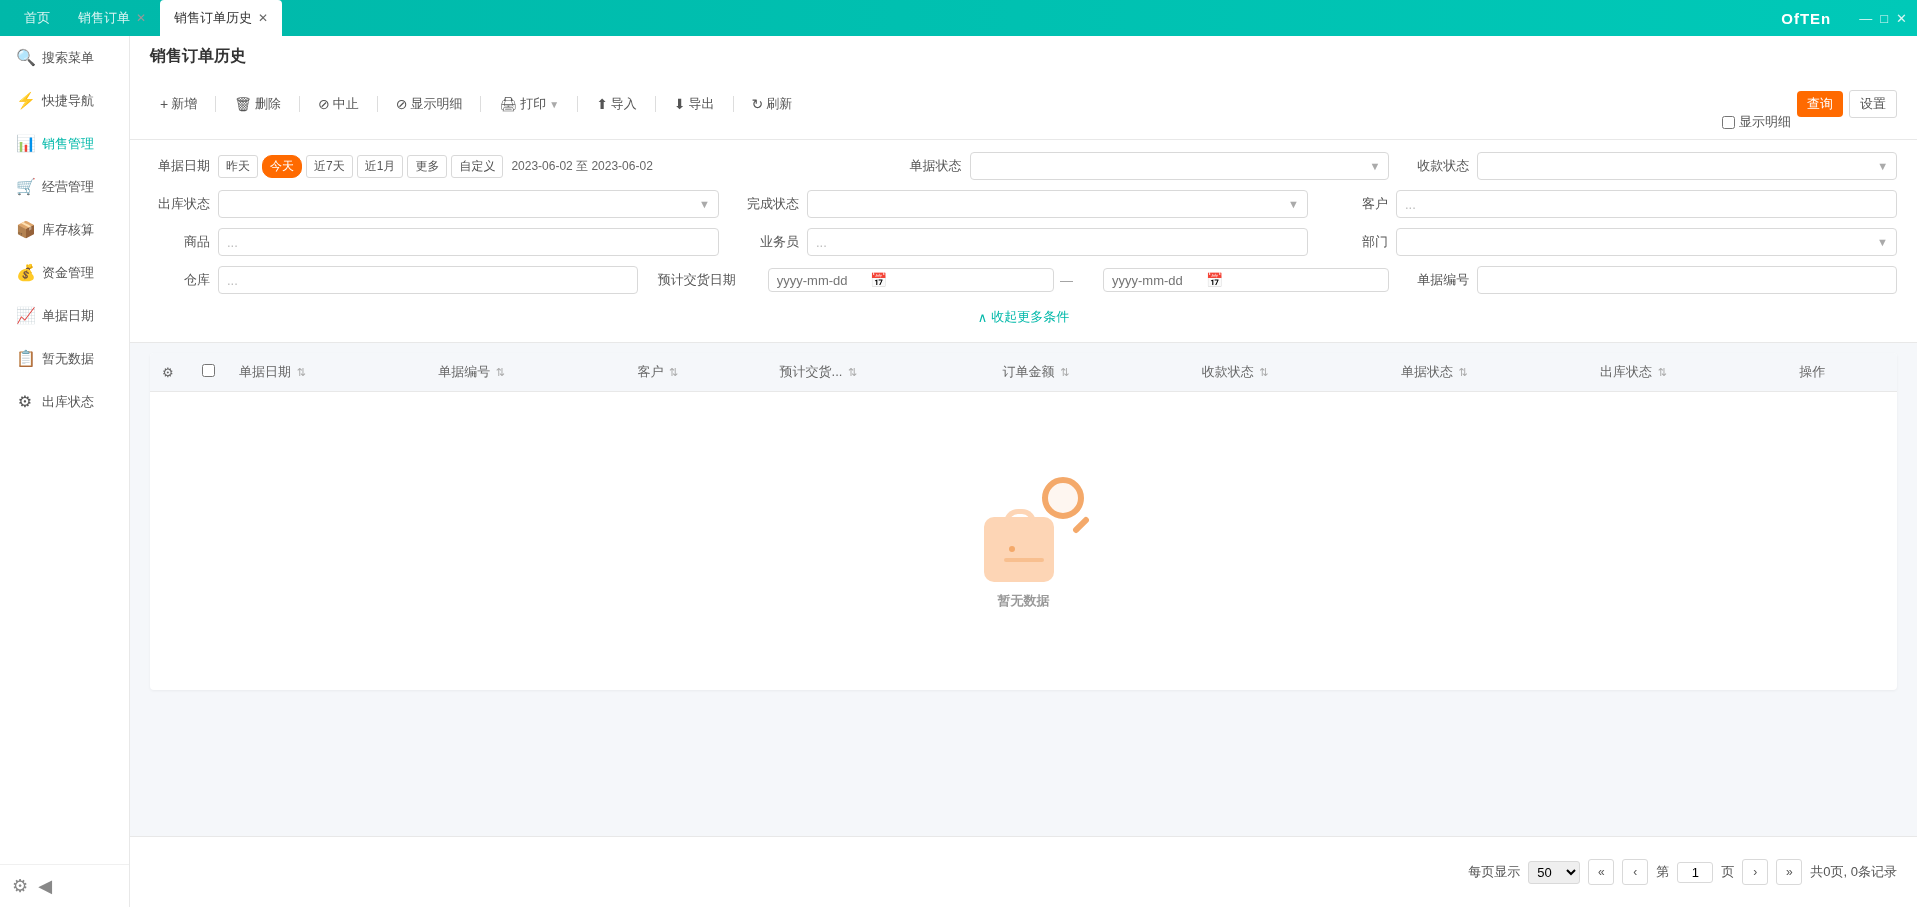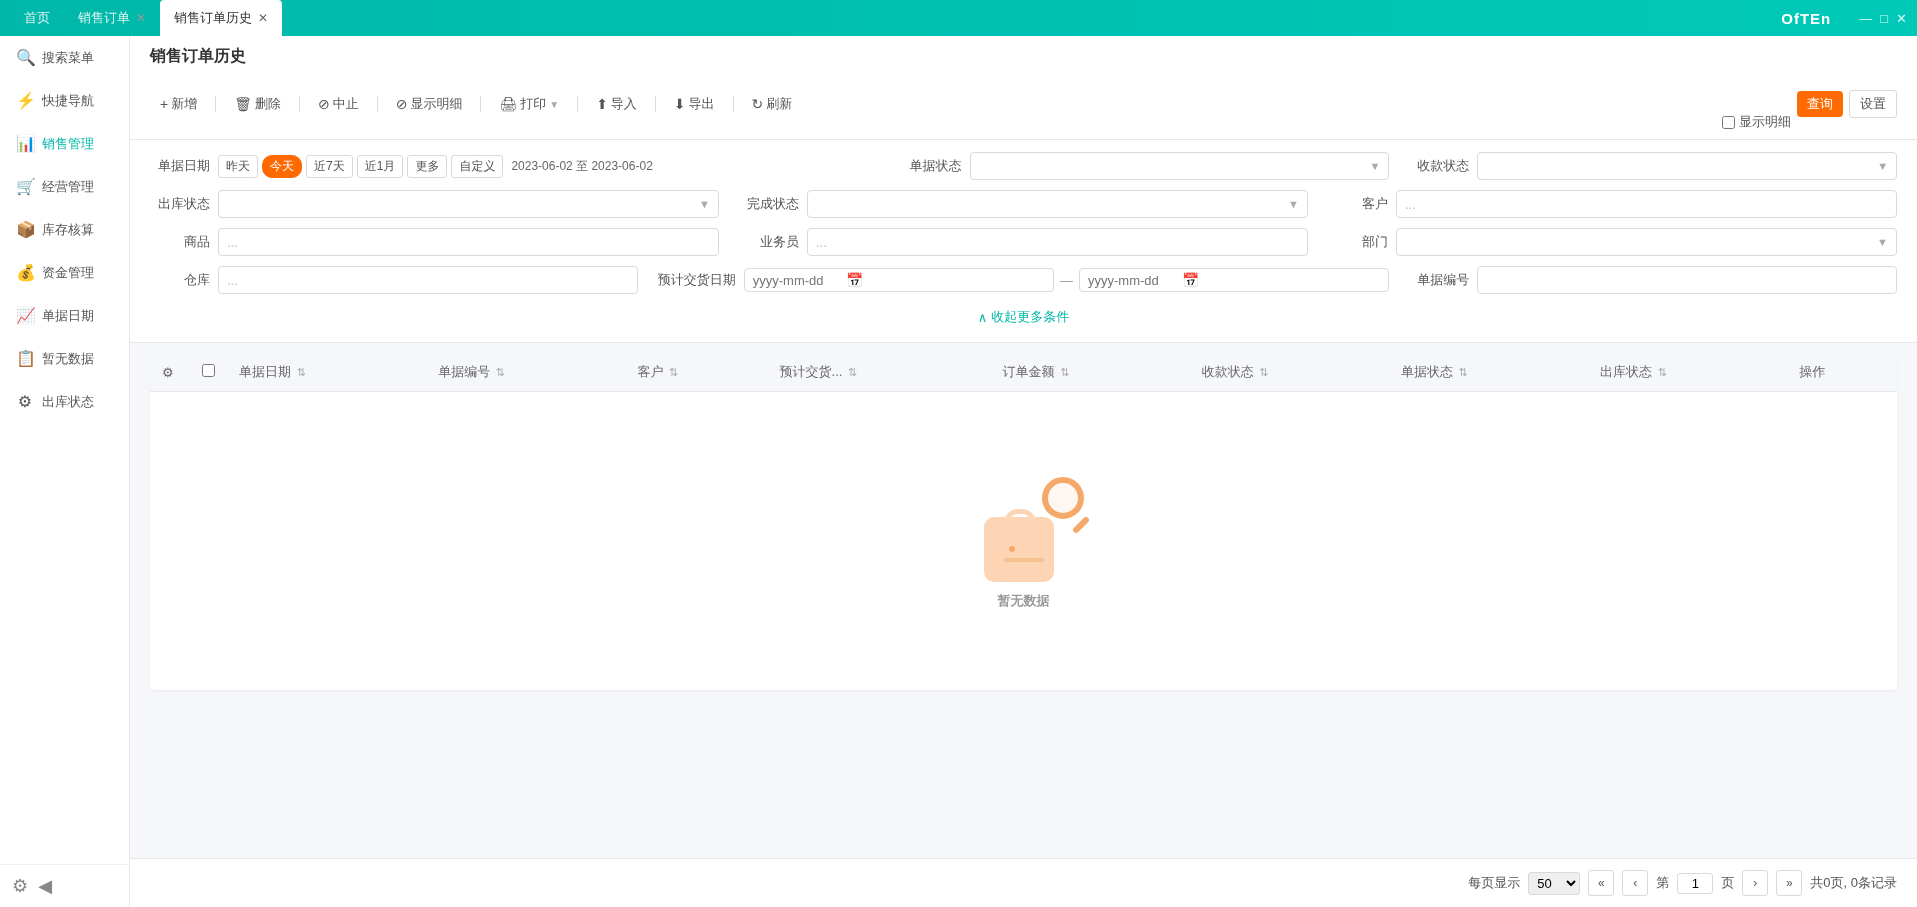--- a/index.html
+++ b/index.html
@@ -45,42 +45,42 @@
     .filter-label { font-size: 13px; color: #555; white-space: nowrap; margin-right: 8px; min-width: 60px; text-align: right; }
     .filter-control { flex: 1; display: flex; align-items: center; border: 1px solid #d9d9d9; border-radius: 4px; background: #fff; padding: 3px 8px; min-height: 28px; font-size: 13px; color: #333; gap: 4px; }
     .filter-control input { border: none; outline: none; font-size: 13px; flex: 1; color: #bbb; }
     .filter-select { display: flex; align-items: center; border: 1px solid #d9d9d9; border-radius: 4px; background: #fff; padding: 3px 8px; min-height: 28px; font-size: 13px; color: #333; gap: 4px; flex: 1; cursor: pointer; }
     .filter-select .arrow { color: #aaa; font-size: 11px; margin-left: auto; }
     .date-filter { display: flex; align-items: center; gap: 4px; flex: 1; }
     .date-btn { padding: 2px 7px; border-radius: 3px; border: 1px solid #d9d9d9; background: #fff; cursor: pointer; font-size: 12px; color: #555; }
     .date-btn.active { background: #ff6a00; color: #fff; border-color: #ff6a00; border-radius: 10px; }
     .date-range { font-size: 12px; color: #666; margin-left: 4px; }
     .collapse-row { display: flex; align-items: center; justify-content: center; padding: 4px 0; cursor: pointer; color: #00b8a9; font-size: 13px; gap: 4px; }
-    .date-input-group { display: flex; align-items: center; gap: 4px; flex: 1; border: 1px solid #d9d9d9; border-radius: 4px; padding: 3px 8px; background: #fff; }
+    .date-input-group { display: flex; align-items: center; gap: 4px; flex: 1; border: 1px solid #d9d9d9; border-radius: 4px; padding: 3px 8px; background: #fff; margin-left: 24px; }
     .date-input-group input { border: none; outline: none; font-size: 13px; width: 90px; color: #bbb; }
     .date-cal-icon { color: #aaa; font-size: 14px; cursor: pointer; }
     .date-dash { color: #999; }
 
     
     .table-area { flex: 1; overflow: auto; padding: 10px 20px; }
     .data-table { width: 100%; border-collapse: collapse; background: #fff; border-radius: 4px; overflow: hidden; box-shadow: 0 1px 3px rgba(0,0,0,0.05); }
     .data-table thead tr { background: #f5f7fa; }
     .data-table th { padding: 10px 12px; text-align: left; font-size: 13px; font-weight: normal; color: #666; border-bottom: 1px solid #e8e8e8; white-space: nowrap; }
     .data-table th .sort-icon { color: #aaa; font-size: 11px; margin-left: 2px; }
     .data-table td { padding: 10px 12px; font-size: 13px; color: #333; border-bottom: 1px solid #f0f0f0; font-weight: bold; }
     .th-gear { width: 40px; text-align: center; }
     .th-check { width: 36px; text-align: center; }
     .th-ops { text-align: right; }
 
     
     .empty-state { display: flex; flex-direction: column; align-items: center; justify-content: center; padding: 80px 0; }
     .empty-text { color: #999; font-size: 13px; }
 
     
-    .pagination-bar { display: flex; align-items: center; justify-content: flex-end; gap: 8px; padding: 11px 20px; background: #fff; border-top: 1px solid #e8e8e8; font-size: 13px; color: #555; flex-shrink: 0; }
+    .pagination-bar { display: flex; align-items: center; justify-content: flex-end; gap: 8px; padding: 22px 20px; background: #fff; border-top: 1px solid #e8e8e8; font-size: 13px; color: #555; flex-shrink: 0; }
     .page-size-select { border: 1px solid #d9d9d9; border-radius: 3px; padding: 2px 4px; font-size: 13px; }
     .page-nav-btn { width: 26px; height: 26px; border: 1px solid #d9d9d9; border-radius: 3px; background: #fff; cursor: pointer; display: flex; align-items: center; justify-content: center; font-size: 12px; color: #555; }
     .page-num-input { width: 36px; border: 1px solid #d9d9d9; border-radius: 3px; text-align: center; padding: 2px 4px; font-size: 13px; }
 
     
     ::-webkit-scrollbar { width: 6px; height: 6px; }
     ::-webkit-scrollbar-track { background: #f1f1f1; }
     ::-webkit-scrollbar-thumb { background: #ccc; border-radius: 3px; }
   </style>
 </head>

